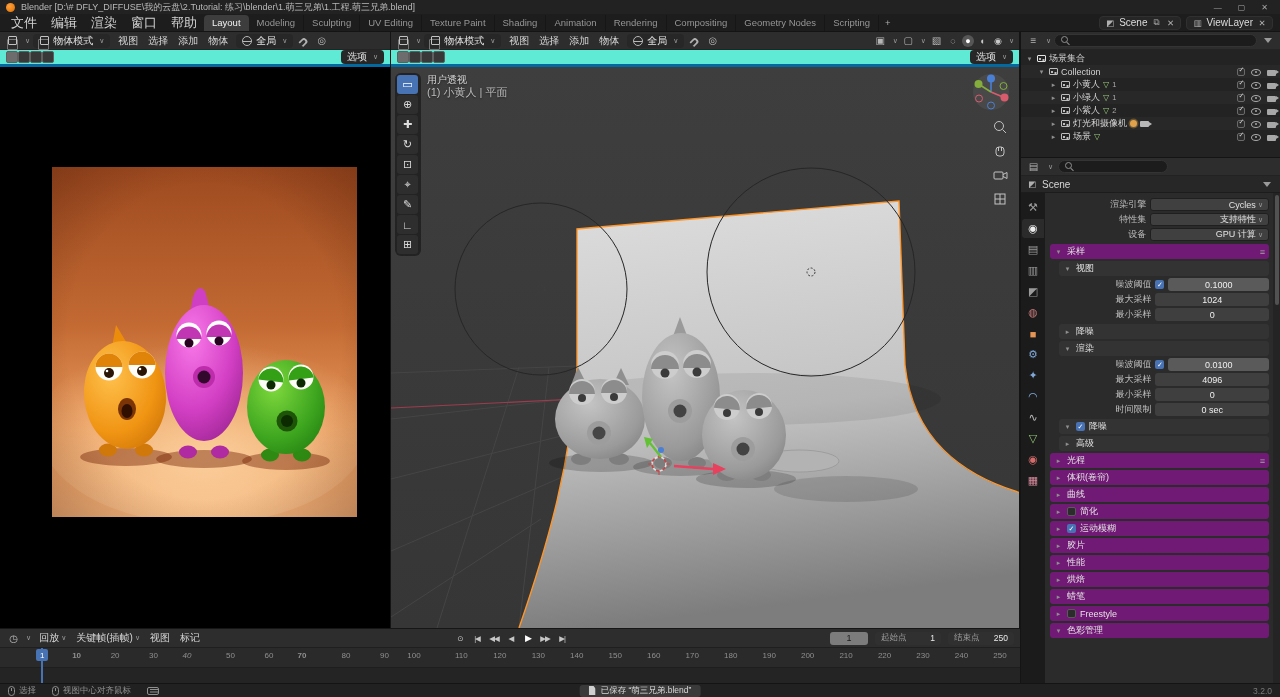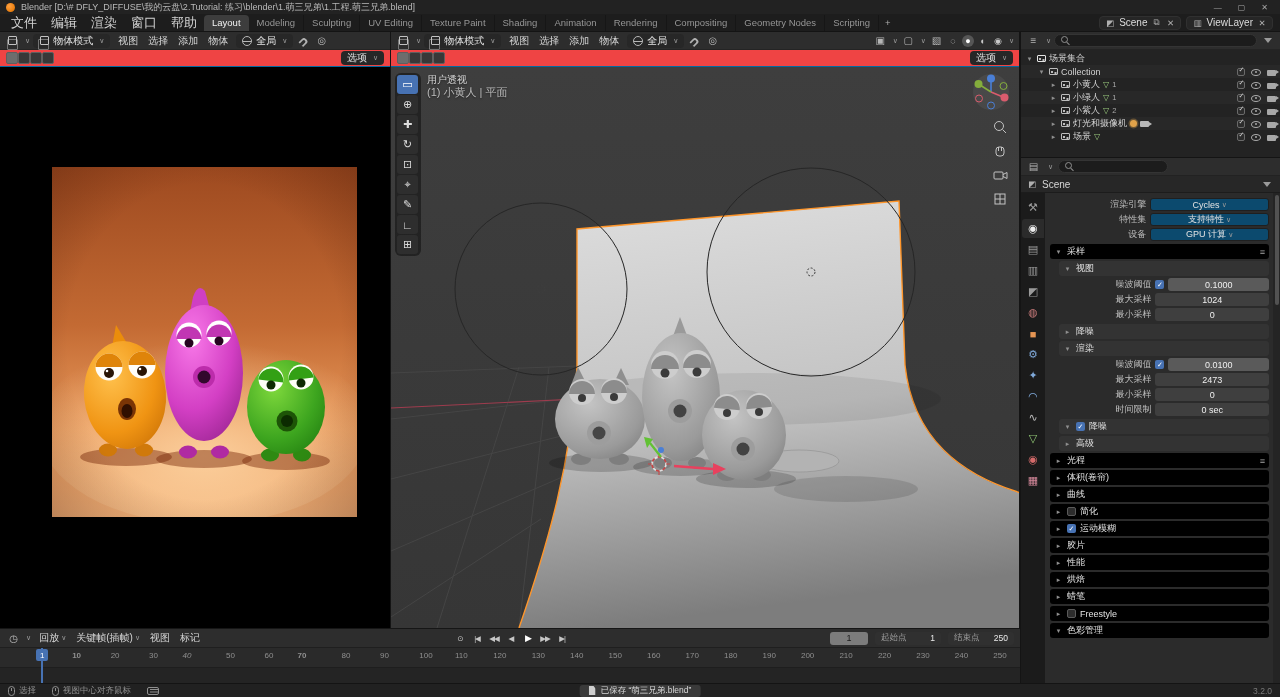--- a/index.html
+++ b/index.html
@@ -17,21 +17,21 @@
 .tb-menu{padding:2px 7px;border-radius:3px;color:#d2d2d2;font-size:13px}
 .ws-wrap{display:flex;align-items:center;height:18px}
 .ws{padding:2.5px 8px;color:#969696;border-right:1px solid #161616;font-size:9.5px}
 .ws.on{background:#3d3d3d;color:#f1f1f1;border-radius:4px 4px 0 0;border-right:none}
 .ws.add{color:#b0b0b0;border:none;padding:2.5px 6px}
 .tb-right{margin-left:auto;display:flex;align-items:center;gap:5px;padding-right:3px}
 .tb-sel{display:flex;align-items:center;gap:4px;background:#262626;border:1px solid #303030;border-radius:4px;padding:0 5px;height:14px;color:#dcdcdc}
 .mini-ic{width:10px;height:10px;display:inline-flex;align-items:center;justify-content:center;color:#b0b0b0;font-size:8.5px}
 
 .ehdr{height:18px;background:#2d2d2d;display:flex;align-items:center;gap:3px;padding:0 5px;border-bottom:1px solid #242424}
-.ehdr2{height:17px;background:#ef4444;display:flex;align-items:center;gap:0;padding:0 6px;border-bottom:1px solid #0369a1}
+.ehdr2{height:17px;background:#5eead4;display:flex;align-items:center;gap:0;padding:0 6px;border-bottom:3px solid #0369a1}
 .hsel{display:flex;align-items:center;gap:4px;background:#272727;border-radius:4px;padding:0 6px;height:14px;color:#e3e3e3;flex:none}
 .hmenu{padding:1px 5px;color:#d6d6d6;border-radius:3px;display:flex;align-items:center}
 .hmenus{display:flex;align-items:center}
 .hic{width:15px;height:14px;display:flex;align-items:center;justify-content:center;color:#b5b5b5;font-size:10px;flex:none}
 .selmode{width:12px;height:12px;border:1px solid #5f5f5f;border-radius:2px;background:#383838}
 .selmode.on{background:#6d6d6d}
 .shade{width:12px;height:12px;display:flex;align-items:center;justify-content:center;border-radius:6px;color:#c9c9c9;font-size:9px}
 .shade.on{background:#565656;color:#fff}
 
 .img-editor{position:absolute;top:32px;left:0;width:390px;height:596px;background:#000}
@@ -84,26 +84,26 @@
 .props-main{flex:1;display:flex;min-height:0}
 .ptabs{width:24px;background:#1b1b1b;display:flex;flex-direction:column;align-items:center;padding-top:5px;gap:2px;flex:none}
 .ptab{width:22px;height:19px;display:flex;align-items:center;justify-content:center;font-size:11px;color:#9b9b9b;border-radius:3px 0 0 3px}
 .ptab.on{background:#2b2b2b;color:#ededed}
 .pbody{flex:1;padding:4px 4px 0 5px;overflow:hidden;min-width:0}
 .pscroll{width:7px;background:#242424;position:relative;flex:none}
 .thumb{position:absolute;top:2px;left:1.5px;width:4px;height:110px;background:#525252;border-radius:2px}
 .prow{display:flex;align-items:center;height:15px;gap:4px}
 .plabel{width:44%;text-align:right;color:#bdbdbd;font-size:9px;flex:none;white-space:nowrap;overflow:hidden}
 .pwidget{flex:1;display:flex;align-items:center;gap:4px;min-width:0}
-.pdrop{background:#0c4a6e;border:1px solid #1f1f1f;border-radius:3px;height:13px;display:flex;align-items:center;padding:0 5px;color:#e2e2e2;font-size:9px;flex:1;justify-content:center;min-width:0;white-space:nowrap}
+.pdrop{background:#404040;border:1px solid #1f1f1f;border-radius:3px;height:13px;display:flex;align-items:center;padding:0 5px;color:#e2e2e2;font-size:9px;flex:1;justify-content:flex-end;min-width:0;white-space:nowrap}
 .pval{background:#3f3f3f;border-radius:3px;height:13px;display:flex;align-items:center;justify-content:center;color:#efefef;font-size:9px;flex:1}
 .pval.light{background:#5a5a5a}
 .cb{width:9px;height:9px;border-radius:2px;background:#4772b3;color:#fff;font-size:7px;display:flex;align-items:center;justify-content:center;flex:none;line-height:1}
 .cb.off{background:#2c2c2c;border:1px solid #5a5a5a;color:transparent}
-.phead{height:15px;display:flex;align-items:center;gap:4px;background:#000000;border-radius:3px;margin:2px 0 1px 0;padding:0 4px;color:#e2e2e2;font-size:9px}
+.phead{height:15px;display:flex;align-items:center;gap:4px;background:#701a75;border-radius:3px;margin:2px 0 1px 0;padding:0 4px;color:#e2e2e2;font-size:9px}
 .phead.sub{background:#333;margin-left:9px}
 .pbodyin.sub{margin-left:9px}
 .ptitle{white-space:nowrap}
 .preset{margin-left:auto;color:#a5a5a5;font-size:9px}
 
 .timeline{position:absolute;top:628px;left:0;width:1020px;height:55px;background:#242424;border-top:1px solid #161616}
 .tl-hdr{height:19px;background:#2d2d2d;display:flex;align-items:center;gap:3px;padding:0 6px;position:relative;border-bottom:1px solid #1f1f1f}
 .playback{position:absolute;left:452px;display:flex;align-items:center;gap:1px}
 .pbtn{min-width:16px;height:14px;display:flex;align-items:center;justify-content:center;color:#c6c6c6;font-size:7.5px;border-radius:3px;padding:0 2px;letter-spacing:-1px}
 .pbtn.play{color:#fff;font-size:9px}
@@ -699,21 +699,21 @@
                 <div class="prow">
                   <div class="plabel">噪波阈值</div>
                   <div class="pwidget">
                     <span class="cb">✓</span>
                     <div class="pval light">0.0100</div>
                   </div>
                 </div>
                 <div class="prow">
                   <div class="plabel">最大采样</div>
                   <div class="pwidget">
-                    <div class="pval">2473</div>
+                    <div class="pval">4096</div>
                   </div>
                 </div>
                 <div class="prow">
                   <div class="plabel">最小采样</div>
                   <div class="pwidget">
                     <div class="pval">0</div>
                   </div>
                 </div>
                 <div class="prow">
                   <div class="plabel">时间限制</div>
@@ -821,21 +821,21 @@
         <span class="tick" style="left: 42px;">1</span>
         <span class="tick" style="left: 76.6265px; font-weight: bold;">10</span>
         <span class="tick" style="left: 115.1px;">20</span>
         <span class="tick" style="left: 153.574px;">30</span>
         <span class="tick" style="left: 187px; font-style: italic;">40</span>
         <span class="tick" style="left: 230.522px;">50</span>
         <span class="tick" style="left: 268.996px;">60</span>
         <span class="tick" style="left: 302px; font-weight: bold;">70</span>
         <span class="tick" style="left: 345.944px;">80</span>
         <span class="tick" style="left: 384.418px;">90</span>
-        <span class="tick" style="left: 426px; text-align: right;">100</span>
+        <span class="tick" style="left: 414px; text-align: right;">100</span>
         <span class="tick" style="left: 461.365px;">110</span>
         <span class="tick" style="left: 499.839px;">120</span>
         <span class="tick" style="left: 538.313px;">130</span>
         <span class="tick" style="left: 576.787px;">140</span>
         <span class="tick" style="left: 615.261px;">150</span>
         <span class="tick" style="left: 653.735px;">160</span>
         <span class="tick" style="left: 692.209px;">170</span>
         <span class="tick" style="left: 730.683px;">180</span>
         <span class="tick" style="left: 769.157px;">190</span>
         <span class="tick" style="left: 807.631px;">200</span>

